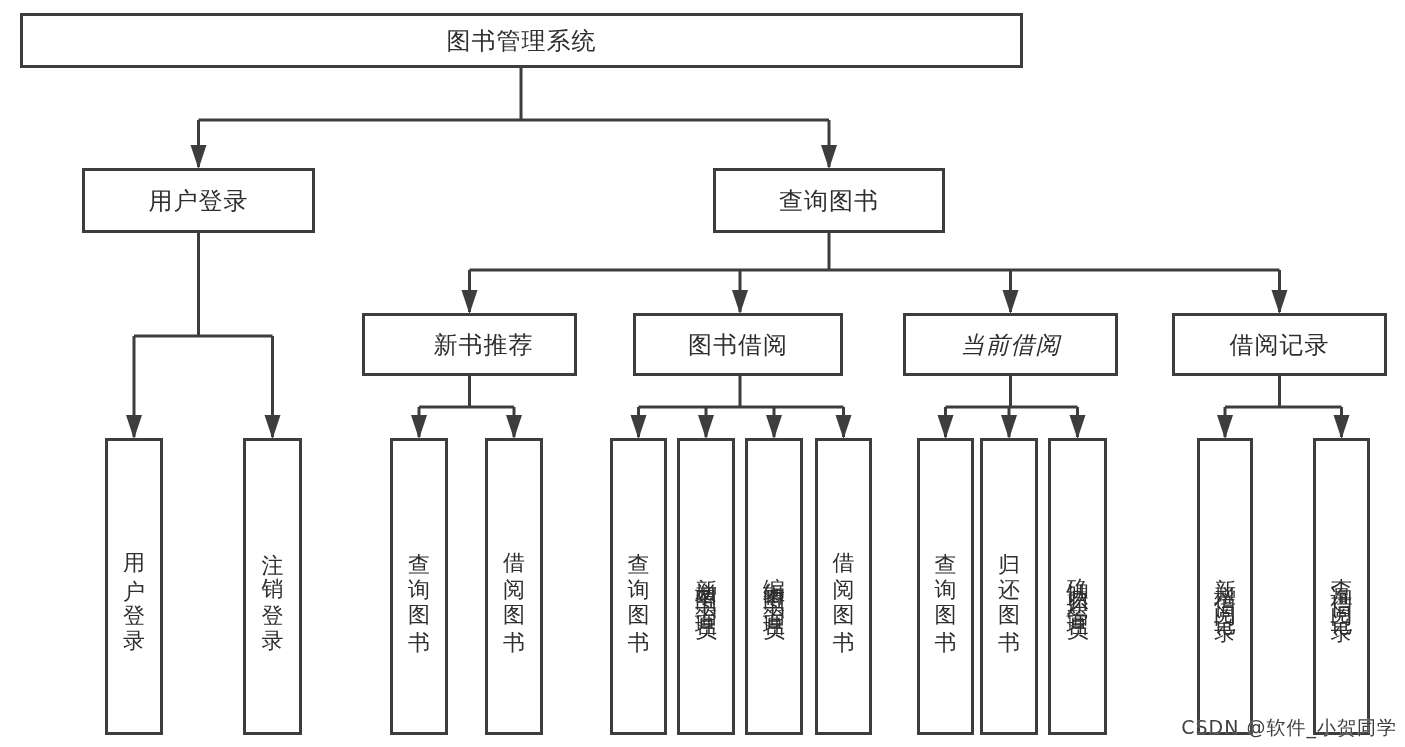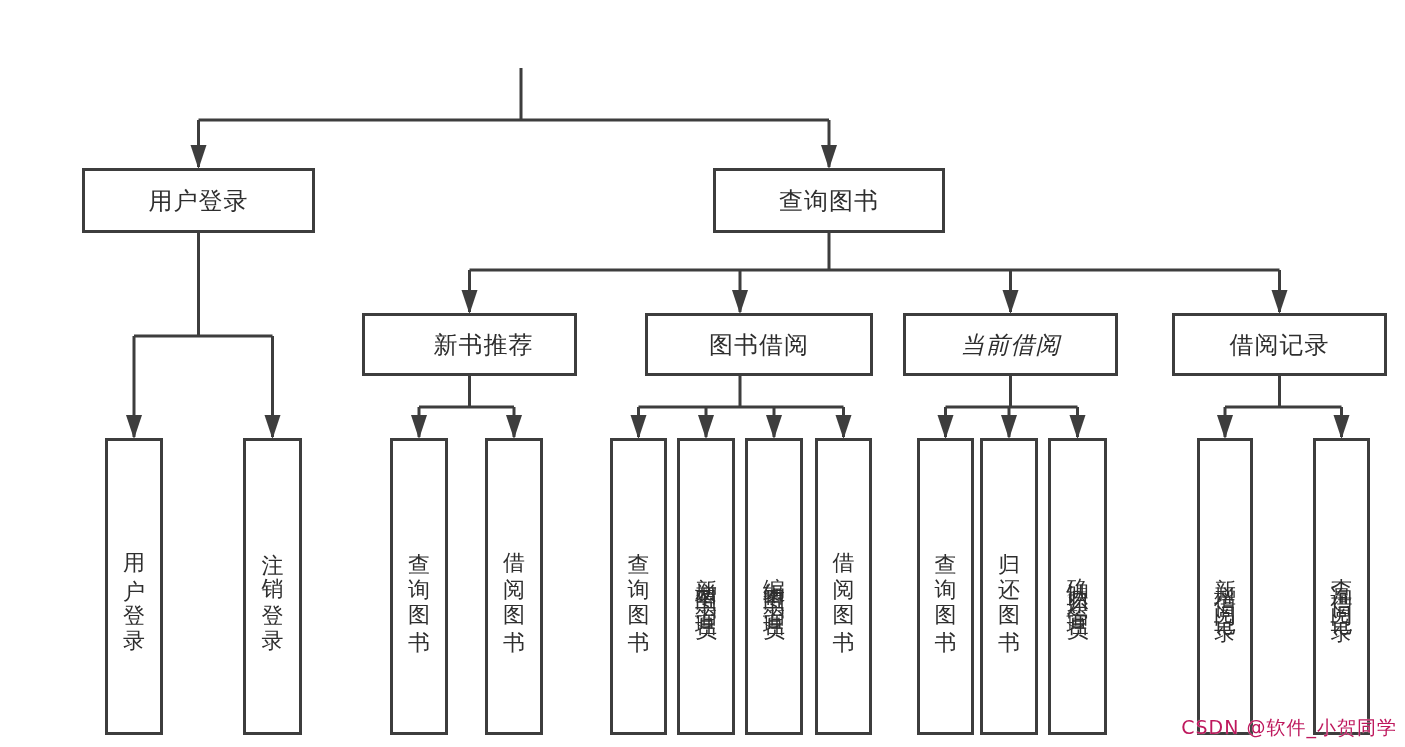--- a/index.html
+++ b/index.html
@@ -41,21 +41,21 @@
   }
   .v4 span { letter-spacing: 26px; }
   .v6 span { letter-spacing: 9px; }
   .v9 span { letter-spacing: 6px; }
 
   
   .n-root { left: 20px;  top: 13px;  width: 1003px; height: 55px; }
   .n-l2a  { left: 82px;  top: 168px; width: 233px;  height: 65px; }
   .n-l2b  { left: 713px; top: 168px; width: 232px;  height: 65px; }
   .n-l3a  { left: 362px; top: 313px; width: 215px;  height: 63px; padding-left: 28px; }
-  .n-l3b  { left: 633px; top: 313px; width: 228px;  height: 63px; margin-left: 12px; }
+  .n-l3b  { left: 633px; top: 313px; width: 210px;  height: 63px; }
   .n-l3c  { left: 903px; top: 313px; width: 215px;  height: 63px; font-style: italic; }
   .n-l3d  { left: 1172px;top: 313px; width: 215px;  height: 63px; }
 
   
   .lf  { top: 438px; height: 297px; }
   .lf1  { left: 105px;  width: 58px; }
   .lf2  { left: 243px;  width: 59px; }
   .lf3  { left: 390px;  width: 58px; }
   .lf4  { left: 485px;  width: 58px; }
   .lf5  { left: 610px;  width: 57px; }
@@ -66,21 +66,21 @@
   .lf10 { left: 980px;  width: 58px; }
   .lf11 { left: 1048px; width: 59px; }
   .lf12 { left: 1197px; width: 56px; }
   .lf13 { left: 1313px; width: 57px; }
 
   #watermark {
     position: absolute;
     right: 8px;
     bottom: 6px;
     font-size: 19px;
-    color: #be185d;
+    color: #404040;
     letter-spacing: 1px;
     white-space: nowrap;
     text-shadow: 0 0 1px #ffffff;
   }
 </style>
 </head>
 <body>
 
 <div id="stage">
 
@@ -117,20 +117,21 @@
       <line x1="774" y1="407" x2="774" y2="437" marker-end="url(#arw)"></line>
       <line x1="843.5" y1="407" x2="843.5" y2="437" marker-end="url(#arw)"></line>
       <line x1="945.5" y1="407" x2="945.5" y2="437" marker-end="url(#arw)"></line>
       <line x1="1009" y1="407" x2="1009" y2="437" marker-end="url(#arw)"></line>
       <line x1="1077.5" y1="407" x2="1077.5" y2="437" marker-end="url(#arw)"></line>
       <line x1="1225" y1="407" x2="1225" y2="437" marker-end="url(#arw)"></line>
       <line x1="1341.5" y1="407" x2="1341.5" y2="437" marker-end="url(#arw)"></line>
     </g>
   </svg>
 
+  <div class="hbox n-root">图书管理系统</div>
 
   <div class="hbox n-l2a">用户登录</div>
   <div class="hbox n-l2b">查询图书</div>
 
   <div class="hbox n-l3a">新书推荐</div>
   <div class="hbox n-l3b">图书借阅</div>
   <div class="hbox n-l3c">当前借阅</div>
   <div class="hbox n-l3d">借阅记录</div>
 
   <div class="vbox lf lf1 v4">

